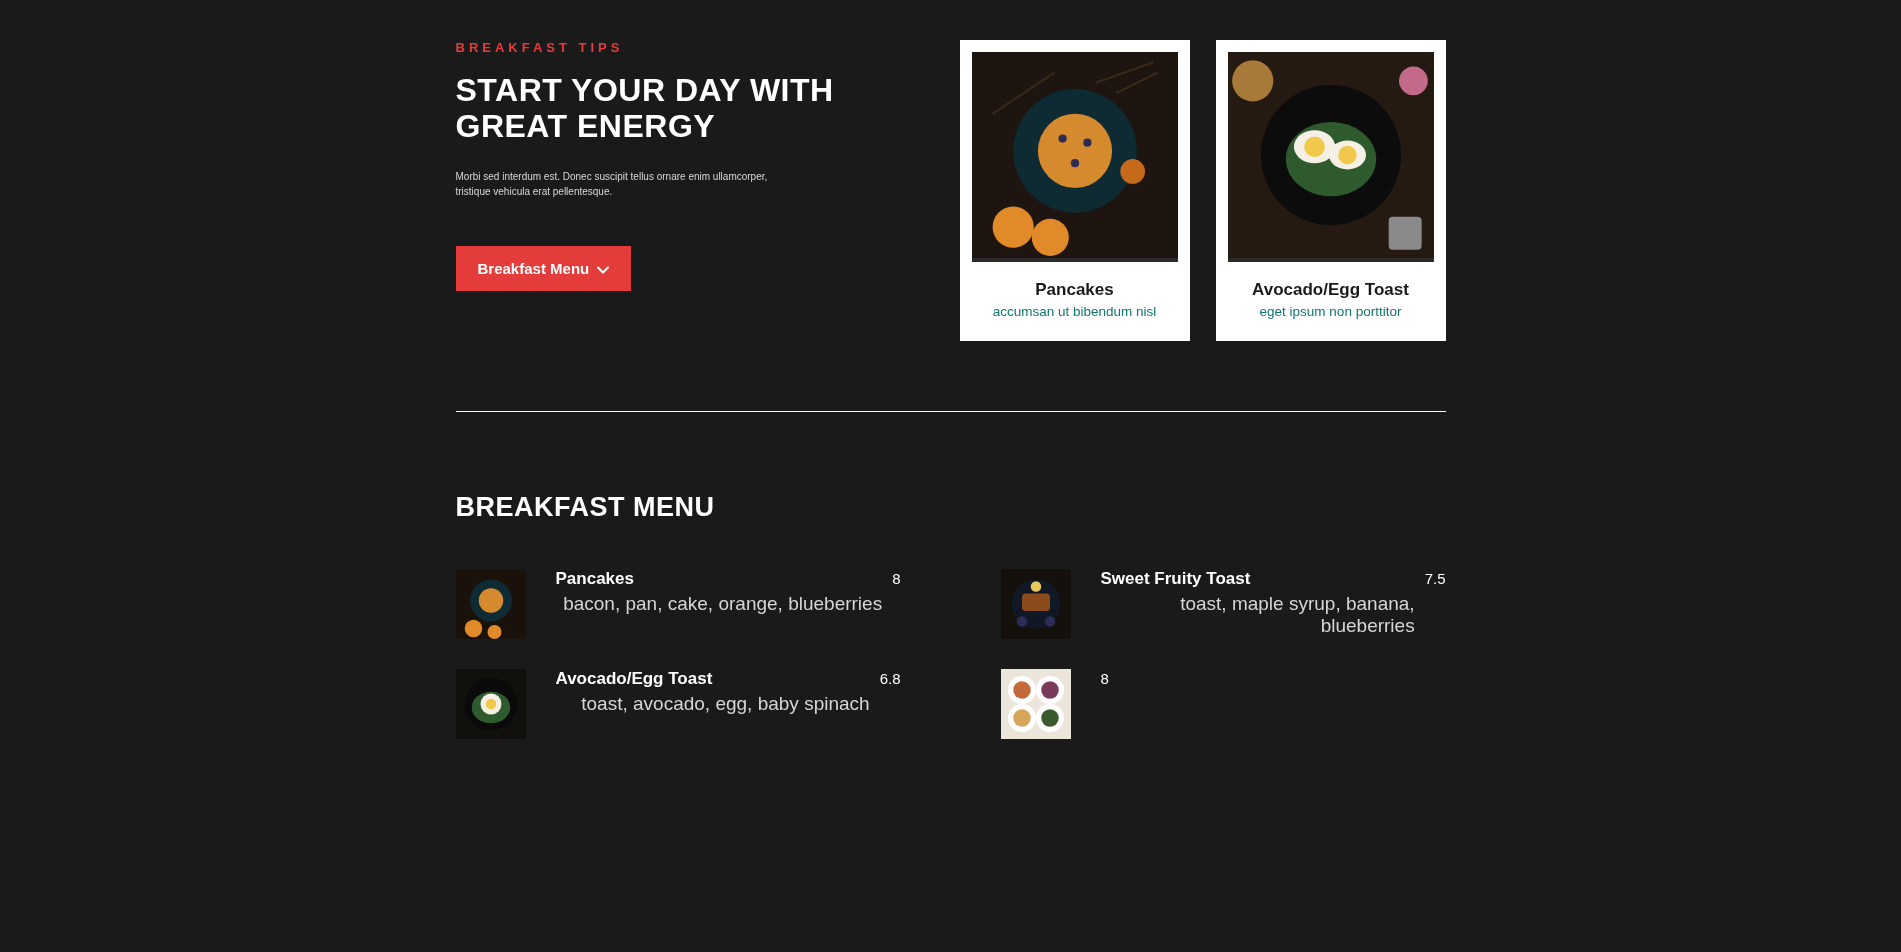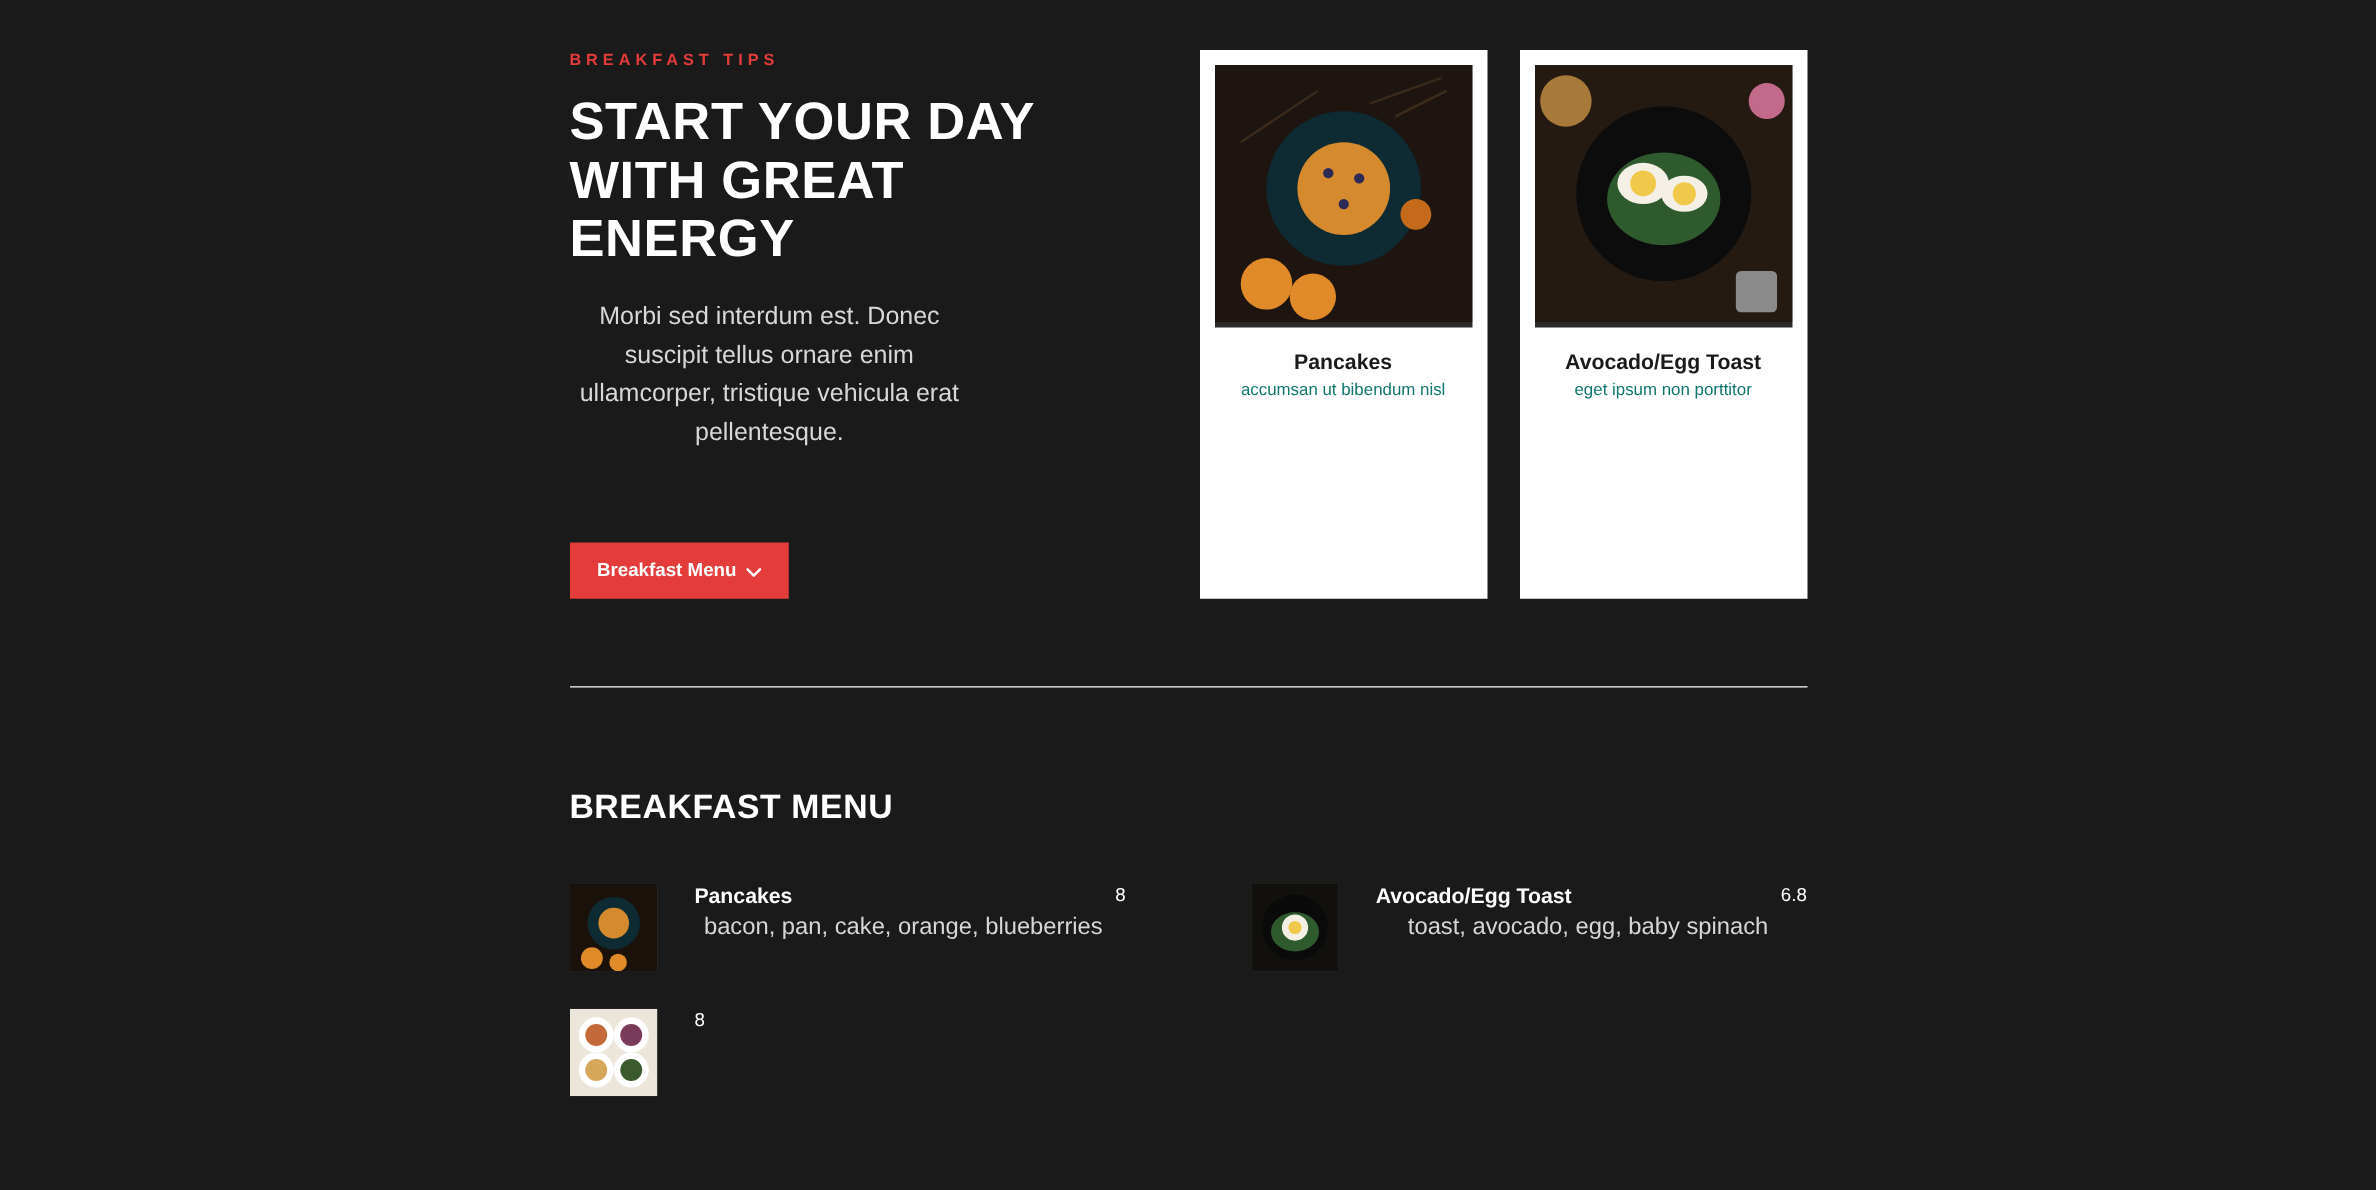--- a/index.html
+++ b/index.html
@@ -24,34 +24,33 @@
   }
   .overline {
     color: #e43b3b;
     font-size: 13px;
     font-weight: 700;
     letter-spacing: 4px;
     margin-bottom: 18px;
     text-transform: uppercase;
   }
   .heading {
-    font-size: 42px;
+    font-size: 32px;
     font-weight: 800;
     line-height: 1.12;
     letter-spacing: 0.5px;
     margin-bottom: 24px;
     text-transform: uppercase;
   }
   .paragraph {
-    font-size: 20px;
+    font-size: 10px;
     line-height: 1.55;
     color: #d8d8d8;
-    margin-bottom: 72px;
+    margin-bottom: 46px;
     max-width: 320px;
-    text-align: center;
   }
   .cta-btn {
     display: inline-flex;
     align-items: center;
     gap: 8px;
     background: #e43b3b;
     color: #fff;
     border: none;
     padding: 14px 22px;
     font-size: 15px;
@@ -227,20 +226,39 @@
       </div>
       <div class="item-body">
         <div class="item-text">
           <div class="item-name">Pancakes</div>
           <div class="item-ing">bacon, pan, cake, orange, blueberries</div>
         </div>
         <div class="item-price">8</div>
       </div>
     </div>
 
+    <div class="menu-item">
+      <div class="thumb">
+        <svg class="food-svg" viewBox="0 0 40 40">
+            <rect width="40" height="40" fill="#14100c"></rect>
+            <circle cx="20" cy="20" r="14" fill="#101826"></circle>
+            <rect x="12" y="14" width="16" height="10" rx="2" fill="#8a4a1a"></rect>
+            <circle cx="12" cy="30" r="3" fill="#2b2b55"></circle>
+            <circle cx="28" cy="30" r="3" fill="#2b2b55"></circle>
+            <circle cx="20" cy="10" r="3" fill="#e6c85a"></circle>
+          </svg>
+      </div>
+      <div class="item-body">
+        <div class="item-text">
+          <div class="item-name">Sweet Fruity Toast</div>
+          <div class="item-ing">toast, maple syrup, banana, blueberries</div>
+        </div>
+        <div class="item-price">7.5</div>
+      </div>
+    </div>
 
     <div class="menu-item">
       <div class="thumb">
         <svg class="food-svg" viewBox="0 0 40 40">
             <rect width="40" height="40" fill="#12100c"></rect>
             <circle cx="20" cy="20" r="15" fill="#0a0a0a"></circle>
             <ellipse cx="20" cy="22" rx="11" ry="9" fill="#2e5a2e"></ellipse>
             <circle cx="20" cy="20" r="6" fill="#f5f0e6"></circle>
             <circle cx="20" cy="20" r="3" fill="#f0c94a"></circle>
           </svg>

